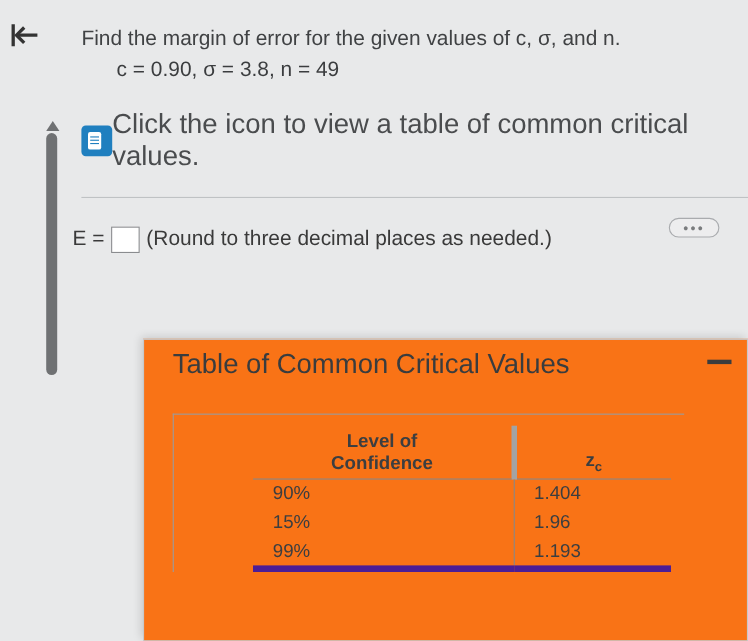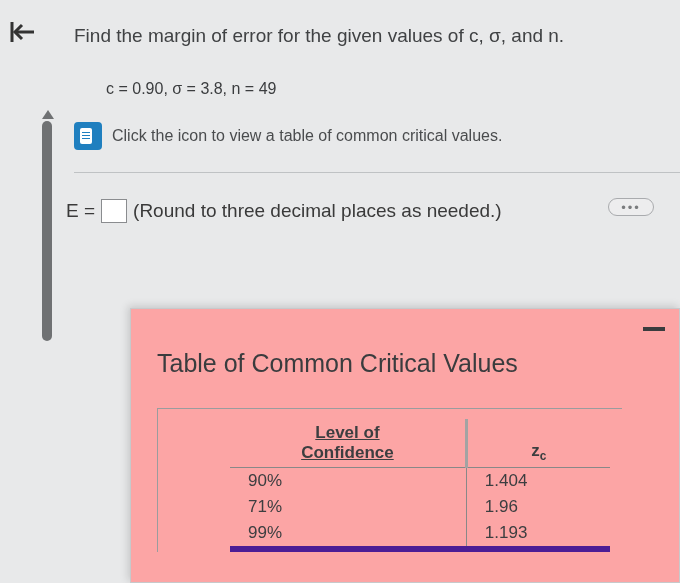--- a/index.html
+++ b/index.html
@@ -24,31 +24,30 @@
   .main {
     margin-left: 74px;
     padding-top: 24px;
   }
   .prompt {
     font-size: 19px;
     color: #404244;
     line-height: 1.3;
   }
   .given {
-    margin-top: 31px;
+    margin-top: 4px;
     margin-left: 32px;
-    font-size: 16px;
+    font-size: 19px;
     color: #3b3d3f;
   }
   .hint-row {
     display: flex;
     align-items: center;
     margin-top: 24px;
-    gap: 10px;
-    font-size: 16px;
+    font-size: 25px;
     color: #4a4c4e;
   }
   .hint-icon {
     width: 28px;
     height: 28px;
     background: #1f7fbf;
     border-radius: 4px;
     position: relative;
     flex: 0 0 28px;
   }
@@ -123,24 +122,24 @@
     background: #6f7173;
     border-radius: 5px;
     margin: 0 auto;
   }
   .popup {
     position: absolute;
     left: 130px;
     top: 308px;
     right: 0;
     bottom: 0;
-    background: #fca5a5;
+    background: #f97316;
     border: 1px solid #c7c9cb;
     box-shadow: -2px -2px 8px rgba(0,0,0,0.15);
-    padding: 40px 26px;
+    padding: 8px 26px;
   }
   .popup-title {
     font-size: 25px;
     color: #3a3c3e;
     font-weight: 400;
     margin-bottom: 30px;
   }
   .popup-dash {
     position: absolute;
     right: 14px;
@@ -156,22 +155,21 @@
     font-size: 17px;
     color: #3c3e40;
   }
   .crit-table th {
     font-weight: 700;
     padding: 4px 18px;
     vertical-align: bottom;
   }
   .crit-table th:first-child {
     border-bottom: 1px solid #888;
-    border-right: 3px solid #a3a3a3;
-    text-decoration: underline;
+    border-right: 5px solid #a3a3a3;
   }
   .crit-table th:last-child {
     border-bottom: 1px solid #888;
   }
   .crit-table td {
     padding: 3px 18px;
     text-align: left;
   }
   .crit-table td:first-child {
     border-right: 1px solid #888;
@@ -238,21 +236,21 @@
             <span class="zc-sub"><span>z</span><sub>c</sub></span>
           </th>
         </tr>
       </thead>
       <tbody>
         <tr>
           <td>90%</td>
           <td>1.404</td>
         </tr>
         <tr>
-          <td>71%</td>
+          <td>15%</td>
           <td>1.96</td>
         </tr>
         <tr>
           <td>99%</td>
           <td>1.193</td>
         </tr>
       </tbody>
     </table>
   </div>
 </div>

